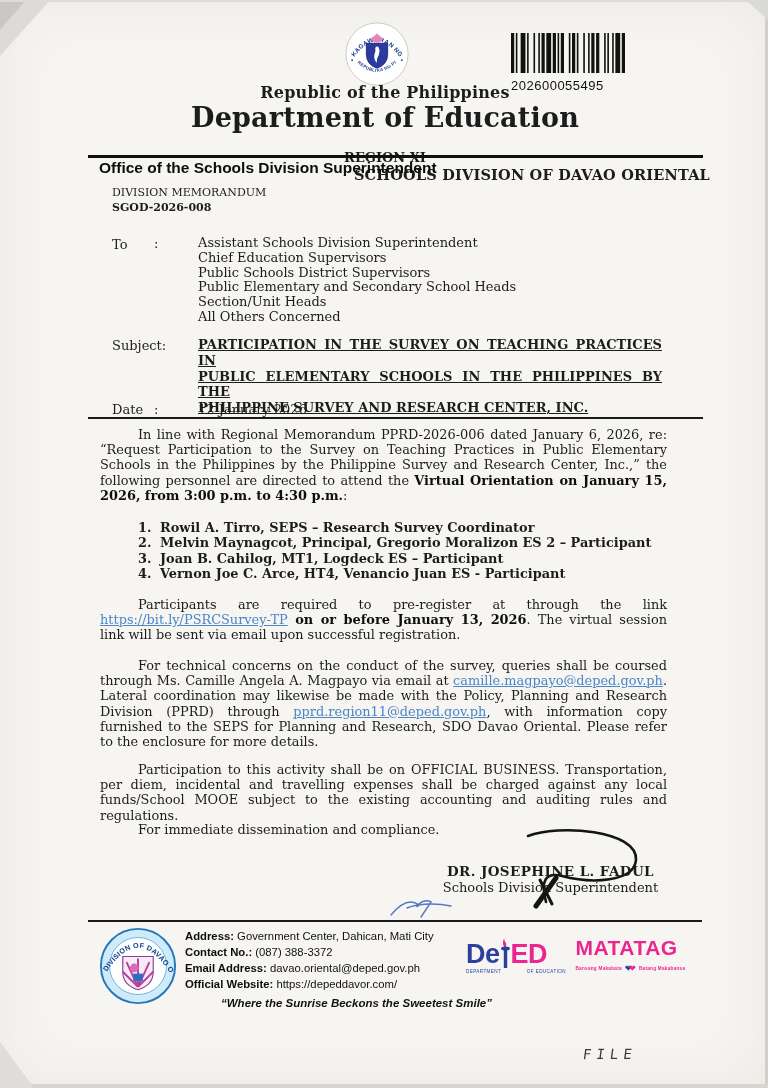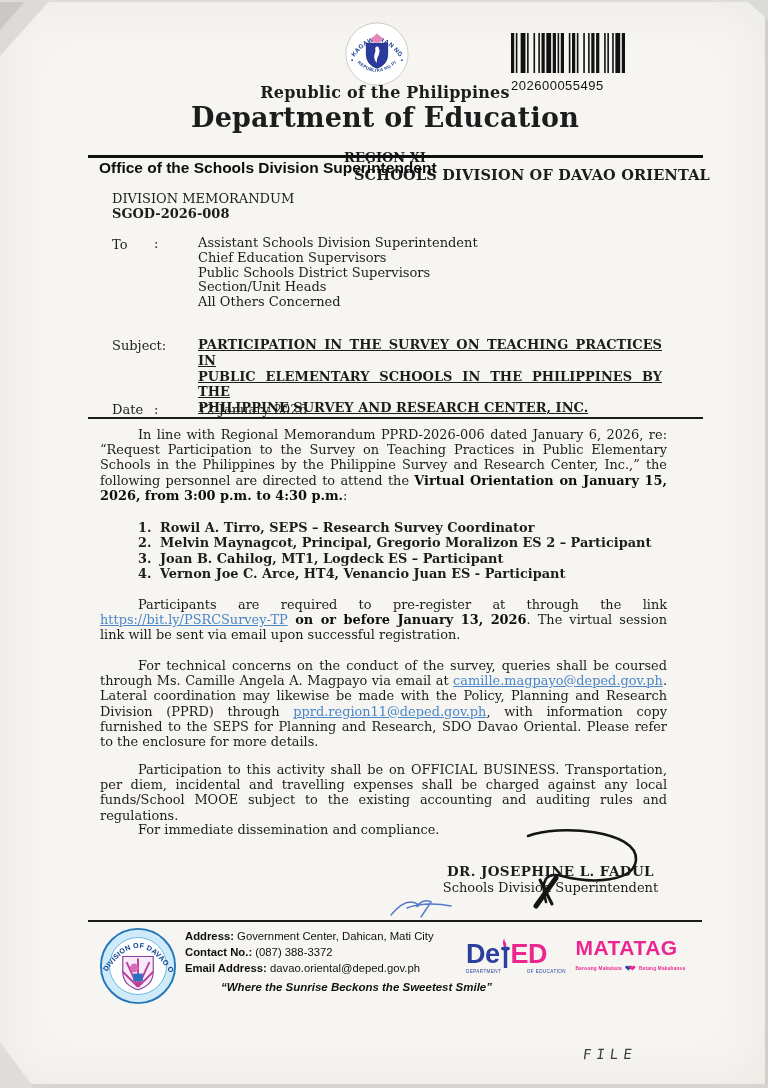--- a/index.html
+++ b/index.html
@@ -20,21 +20,21 @@
   .barcode-num{font-family:"Liberation Sans",sans-serif;font-size:13px;letter-spacing:.5px;color:#111;margin-top:1px;}
   .hdr{position:absolute;left:60px;top:84px;width:650px;text-align:center;line-height:1.1;}
   .hdr .republic{font-size:16px;font-weight:bold;letter-spacing:.2px;}
   .hdr .dept{font-size:27px;font-weight:bold;margin-top:1px;letter-spacing:.2px;}
   .hdr .region{font-size:13px;font-weight:bold;margin-top:19px;}
   .hdr .division{font-size:14.5px;font-weight:bold;margin-top:1px;letter-spacing:.2px;text-align:right;}
   .rule-thick{position:absolute;left:88px;top:155px;width:615px;height:2.5px;background:#101010;}
   .office{position:absolute;left:99px;top:159px;font-family:"Liberation Sans",sans-serif;font-size:15.5px;font-weight:bold;color:#0d0d0d;}
 
   
-  .memo-head{position:absolute;left:112px;top:191px;font-size:13px;line-height:15px;}
+  .memo-head{position:absolute;left:112px;top:185px;font-size:11px;line-height:15px;}
   .memo-head .num{font-weight:bold;}
 
   .to-row{position:absolute;left:112px;top:236px;font-size:13px;}
   .to-row .lbl{position:absolute;left:0;top:1px;}
   .to-row .colon{position:absolute;left:42px;top:0;}
   .to-row .recipients{position:absolute;left:86px;top:0;width:470px;line-height:14.8px;white-space:nowrap;}
 
   .subj-row{position:absolute;left:112px;top:337px;font-size:13px;}
   .subj-row .lbl{position:absolute;left:0;top:1px;}
   .subj{position:absolute;left:86px;top:0;width:464px;font-weight:bold;line-height:15.8px;}
@@ -163,20 +163,21 @@
     <div class="num">SGOD-2026-008</div>
   </div>
 
   <div class="to-row">
     <span class="lbl">To</span>
     <span class="colon">:</span>
     <div class="recipients">
       <div>Assistant Schools Division Superintendent</div>
       <div>Chief Education Supervisors</div>
       <div>Public Schools District Supervisors</div>
+      <div>Public Elementary and Secondary School Heads</div>
       <div>Section/Unit Heads</div>
       <div>All Others Concerned</div>
     </div>
   </div>
 
   <div class="subj-row">
     <span class="lbl">Subject:</span>
     <div class="subj">
       <div class="jline">PARTICIPATION IN THE SURVEY ON TEACHING PRACTICES IN</div>
       <div class="jline">PUBLIC ELEMENTARY SCHOOLS IN THE PHILIPPINES BY THE</div>
@@ -243,20 +244,21 @@
       </g>
       <circle cx="37" cy="44" r="4.5" fill="#d86ab8"></circle>
       <rect x="36" y="50" width="10" height="8" fill="#2b6fc0"></rect>
     </svg>
   </div>
 
   <div class="contact">
     <div class="row"><b>Address:</b> <span>Government Center, Dahican, Mati City</span></div>
     <div class="row"><b>Contact No.:</b> <span>(087) 388-3372</span></div>
     <div class="row"><b>Email Address:</b> <span>davao.oriental@deped.gov.ph</span></div>
+    <div class="row"><b>Official Website:</b> <span>https://depeddavor.com/</span></div>
     <div class="tagline">“Where the Sunrise Beckons the Sweetest Smile”</div>
   </div>
 
   <div class="matatag">
     <div class="deped-word">
       <div class="deped-main"><span class="de">De</span><span class="torch"><svg width="13" height="32" viewBox="0 0 13 32">
               <path d="M6.5 0 C 2 5, 10.5 6.5, 6 12 C 3.5 9, 3 5, 6.5 0 Z" fill="#ec268f"></path>
               <ellipse cx="6.5" cy="12.5" rx="4.5" ry="2" fill="#2b3f9e"></ellipse>
               <rect x="4.8" y="13" width="3.4" height="19" fill="#2b3f9e"></rect>
             </svg></span><span class="ed">ED</span></div>

